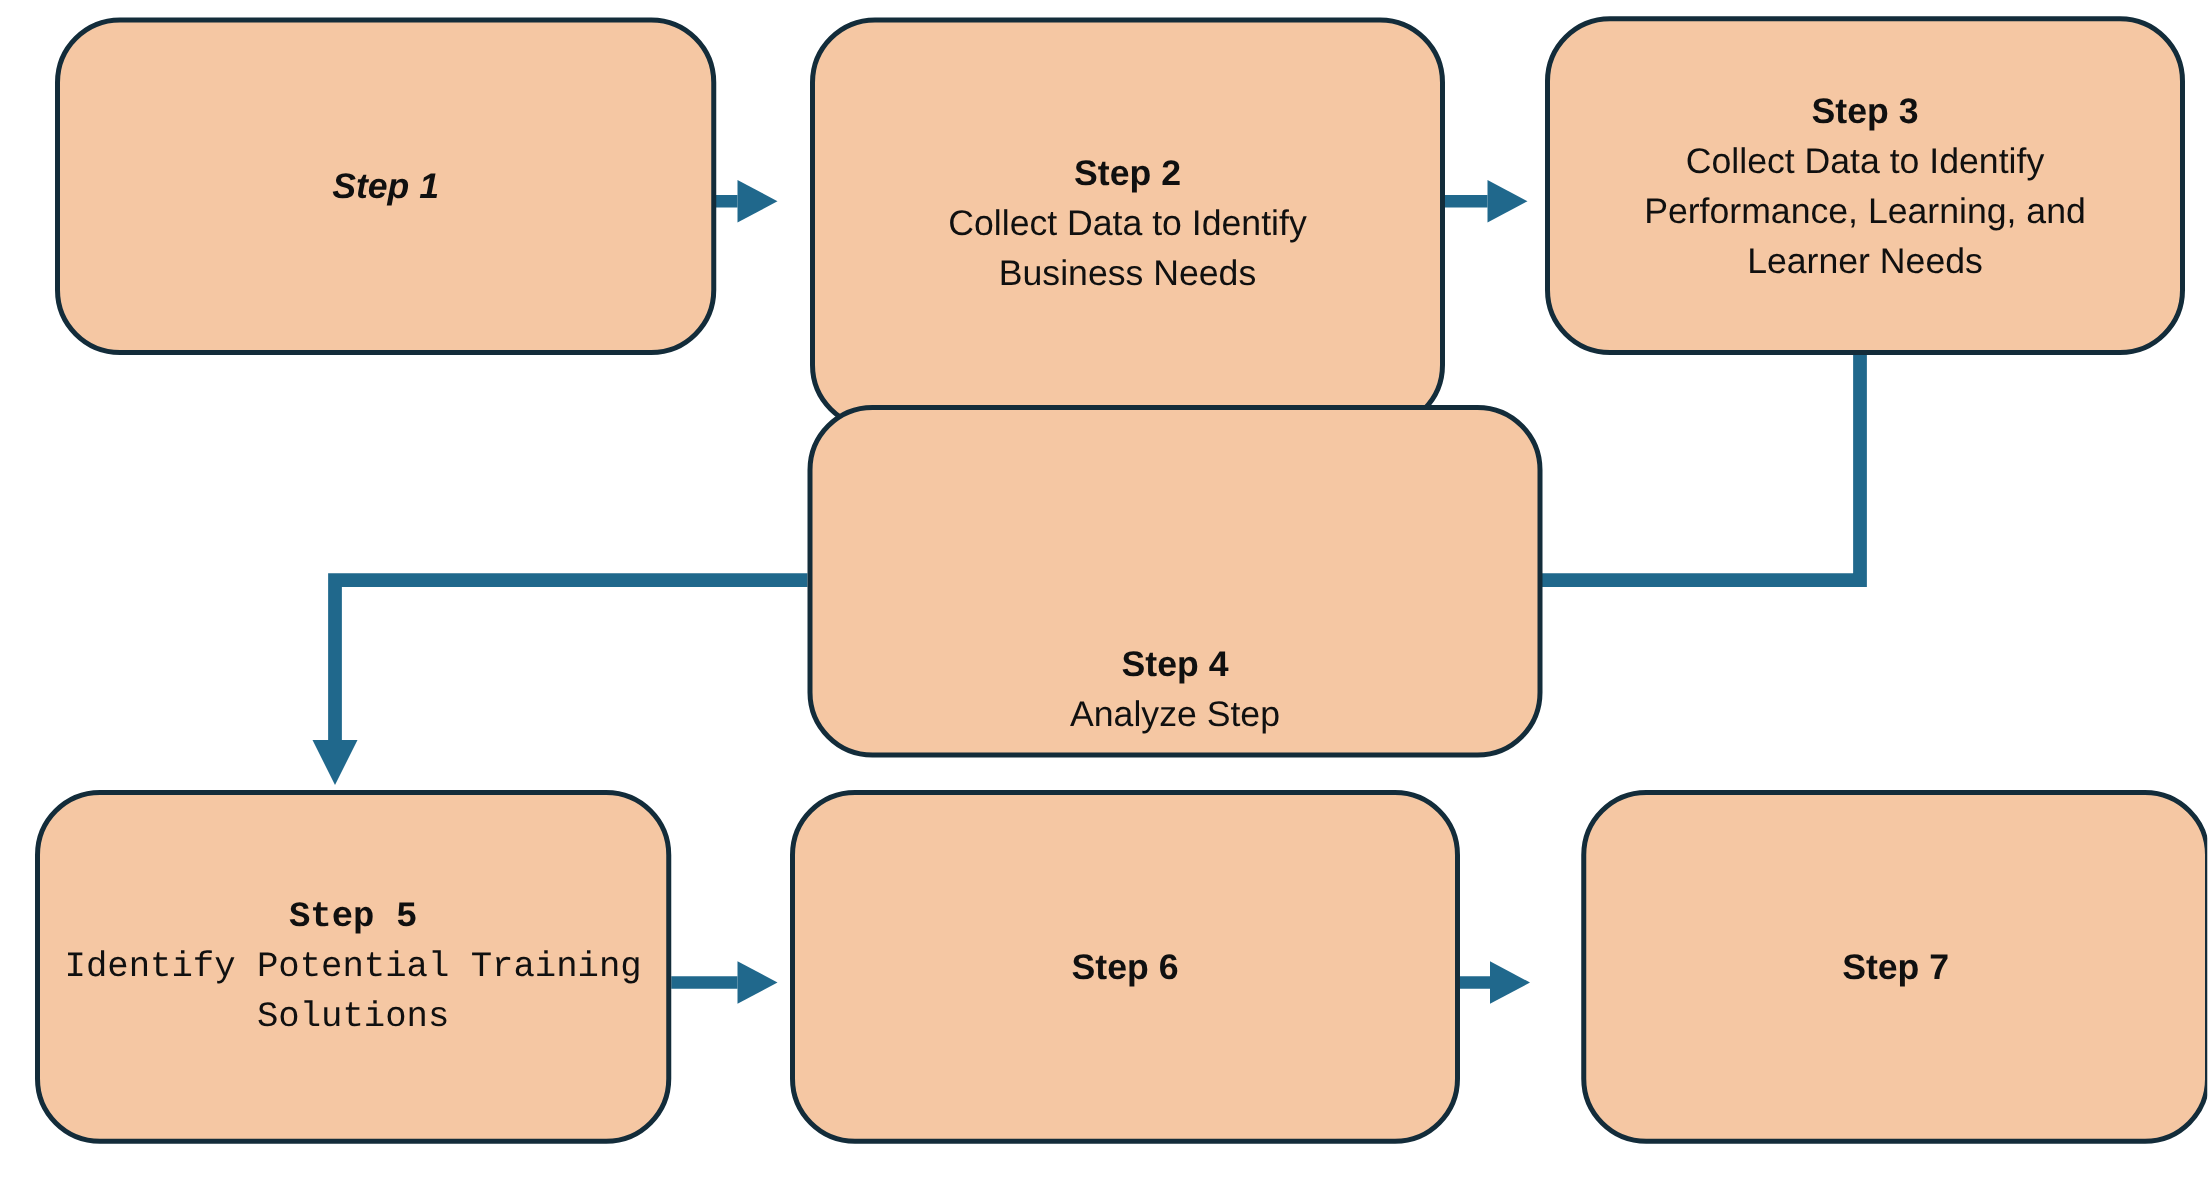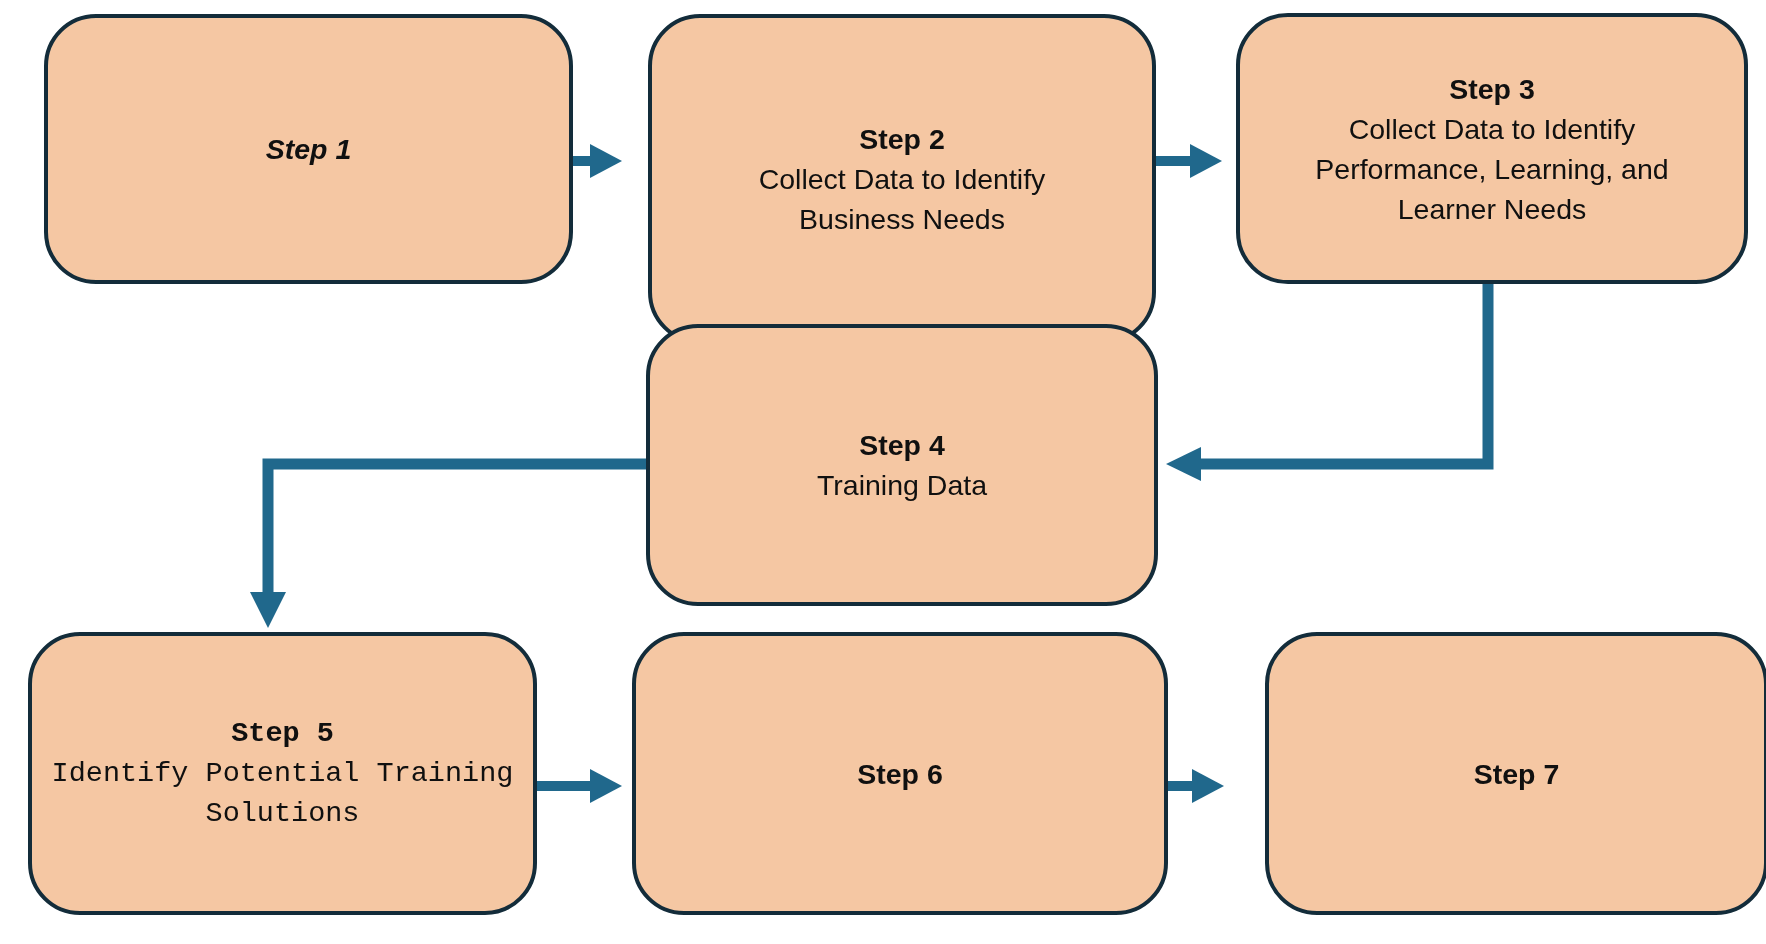--- a/index.html
+++ b/index.html
@@ -55,21 +55,21 @@
   .step-desc{
     font-size:28.5px;
     line-height:40px;
     font-weight:400;
     white-space:pre-line;
   }
   
   #box-1{left:44px;  top:14px;  width:529px; height:270px;font-style:italic;}
   #box-2{left:632px; top:14px;  width:508px; height:330px;margin-left:16px;}
   #box-3{left:1236px;top:13px;  width:512px; height:271px;}
-  #box-4{left:646px; top:324px; width:512px; height:282px;}
+  #box-4{left:646px; top:324px; width:588px; height:282px;justify-content:flex-end;}
   #box-5{left:28px;  top:632px; width:509px; height:283px;font-family:Liberation Mono, monospace;}
   #box-6{left:632px; top:632px; width:536px; height:283px;}
   #box-7{left:1237px;top:632px; width:503px; height:283px;margin-left:28px;}
 </style>
 </head>
 <body>
 
 <div class="stage">
 
   <svg class="connectors" viewBox="0 0 1766 944" xmlns="http://www.w3.org/2000/svg" aria-hidden="true">
@@ -117,21 +117,21 @@
 
   <div class="step-box" id="box-3">
     <div class="step-title">Step 3</div>
     <div class="step-desc">Collect Data to Identify
 Performance, Learning, and
 Learner Needs</div>
   </div>
 
   <div class="step-box" id="box-4">
     <div class="step-title">Step 4</div>
-    <div class="step-desc">Training Data</div>
+    <div class="step-desc">Analyze Step</div>
   </div>
 
   <div class="step-box" id="box-5">
     <div class="step-title">Step 5</div>
     <div class="step-desc">Identify Potential Training
 Solutions</div>
   </div>
 
   <div class="step-box" id="box-6">
     <div class="step-title">Step 6</div>

